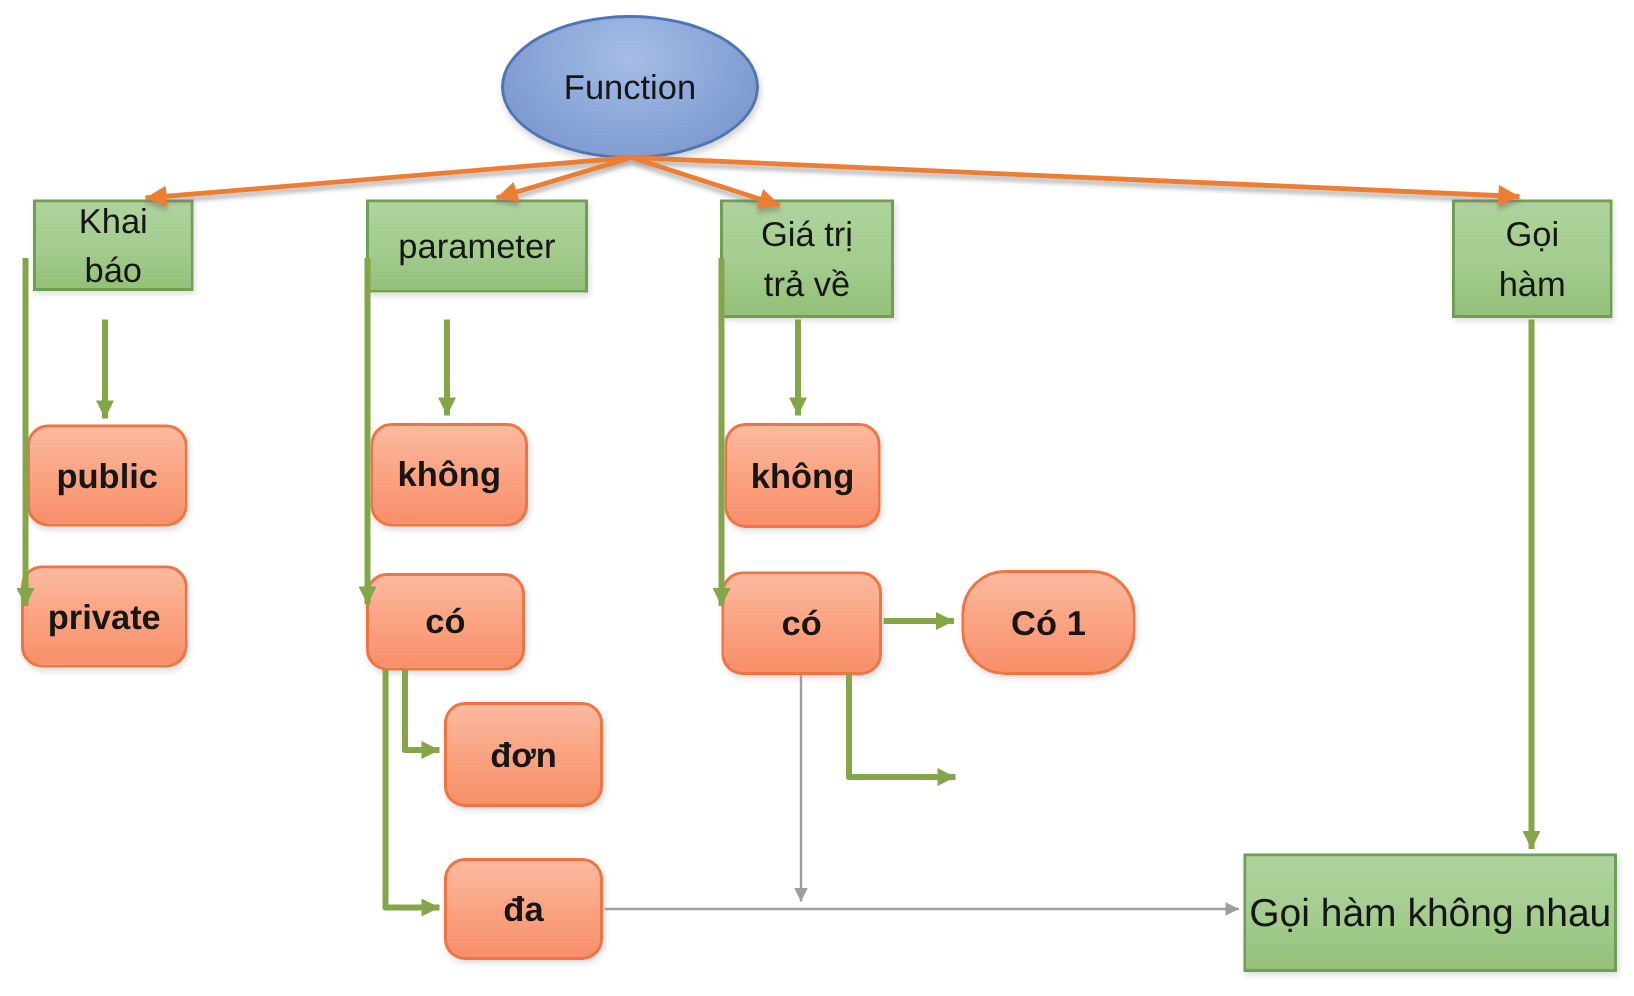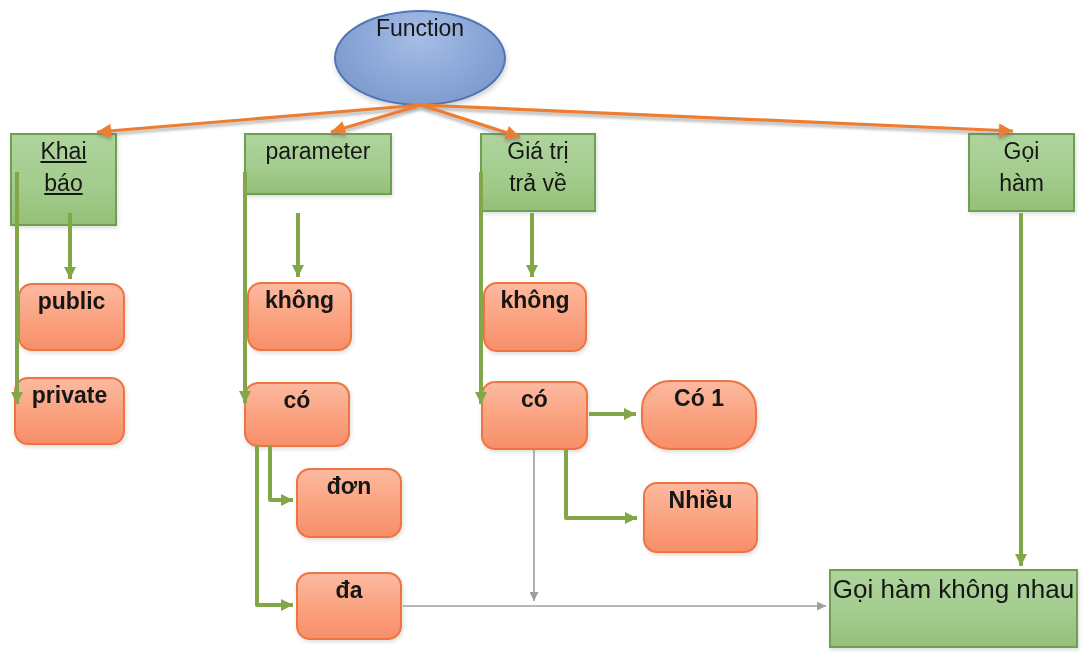--- a/index.html
+++ b/index.html
@@ -8,20 +8,21 @@
     width: 1089px;
     height: 664px;
     background: #ffffff;
     font-family: "Liberation Sans", sans-serif;
     color: #161616;
     overflow: hidden;
   }
   .node {
     position: absolute;
     display: flex;
+    align-items: center;
     justify-content: center;
     text-align: center;
     white-space: pre-line;
     line-height: 1.4;
     font-size: 23px;
     box-sizing: border-box;
     z-index: 1;
   }
   .root {
     background: radial-gradient(ellipse at 50% 28%, #a6bde5 0%, #8ca8d9 48%, #7390c7 100%);
@@ -38,21 +39,21 @@
     background: linear-gradient(180deg, #fcb99f 0%, #fa9f7c 60%, #f78f6a 100%);
     border: 2px solid #ee7442;
     border-radius: 14px;
     box-shadow: 1px 2px 4px rgba(0,0,0,0.14);
     font-weight: bold;
   }
   .big { font-size: 26px; }
 
   
   #n-function   { left: 334px; top: 10px;  width: 172px; height: 96px; }
-  #n-khai-bao   { left: 10px;  top: 133px; width: 107px; height: 93px; text-decoration: underline; }
+  #n-khai-bao   { left: 22px;  top: 133px; width: 107px; height: 61px; }
   #n-parameter  { left: 244px; top: 133px; width: 148px; height: 62px; }
   #n-gia-tri    { left: 480px; top: 133px; width: 116px; height: 79px; }
   #n-goi-ham    { left: 968px; top: 133px; width: 107px; height: 79px; }
   #n-public     { left: 18px;  top: 283px; width: 107px; height: 68px; }
   #n-private    { left: 14px;  top: 377px; width: 111px; height: 68px; }
   #n-khong-param{ left: 247px; top: 282px; width: 105px; height: 69px; }
   #n-co-param   { left: 244px; top: 382px; width: 106px; height: 65px; }
   #n-don        { left: 296px; top: 468px; width: 106px; height: 70px; }
   #n-da         { left: 296px; top: 572px; width: 106px; height: 68px; }
   #n-khong-ret  { left: 483px; top: 282px; width: 104px; height: 70px; }
@@ -117,23 +118,20 @@
   </div>
   <div class="node leaf" id="n-khong-ret">
     <span>không</span>
   </div>
   <div class="node leaf" id="n-co-ret">
     <span>có</span>
   </div>
   <div class="node leaf" id="n-co-1">
     <span>Có 1</span>
   </div>
-  <div class="node leaf" id="n-nhieu">
-    <span>Nhiều</span>
-  </div>
   <div class="node cat big" id="n-long-nhau">
     <span>Gọi hàm không nhau</span>
   </div>
 
   <svg class="wires" width="1089" height="664" viewBox="0 0 1089 664">
     <defs>
       <marker id="ah-orange" viewBox="0 0 10 10" refX="10" refY="5" markerWidth="17" markerHeight="14" markerUnits="userSpaceOnUse" orient="auto">
         <path d="M0,0 L10,5 L0,10 Z" fill="#ED7D31"></path>
       </marker>
       <marker id="ah-green" viewBox="0 0 10 10" refX="10" refY="5" markerWidth="14" markerHeight="12" markerUnits="userSpaceOnUse" orient="auto">

